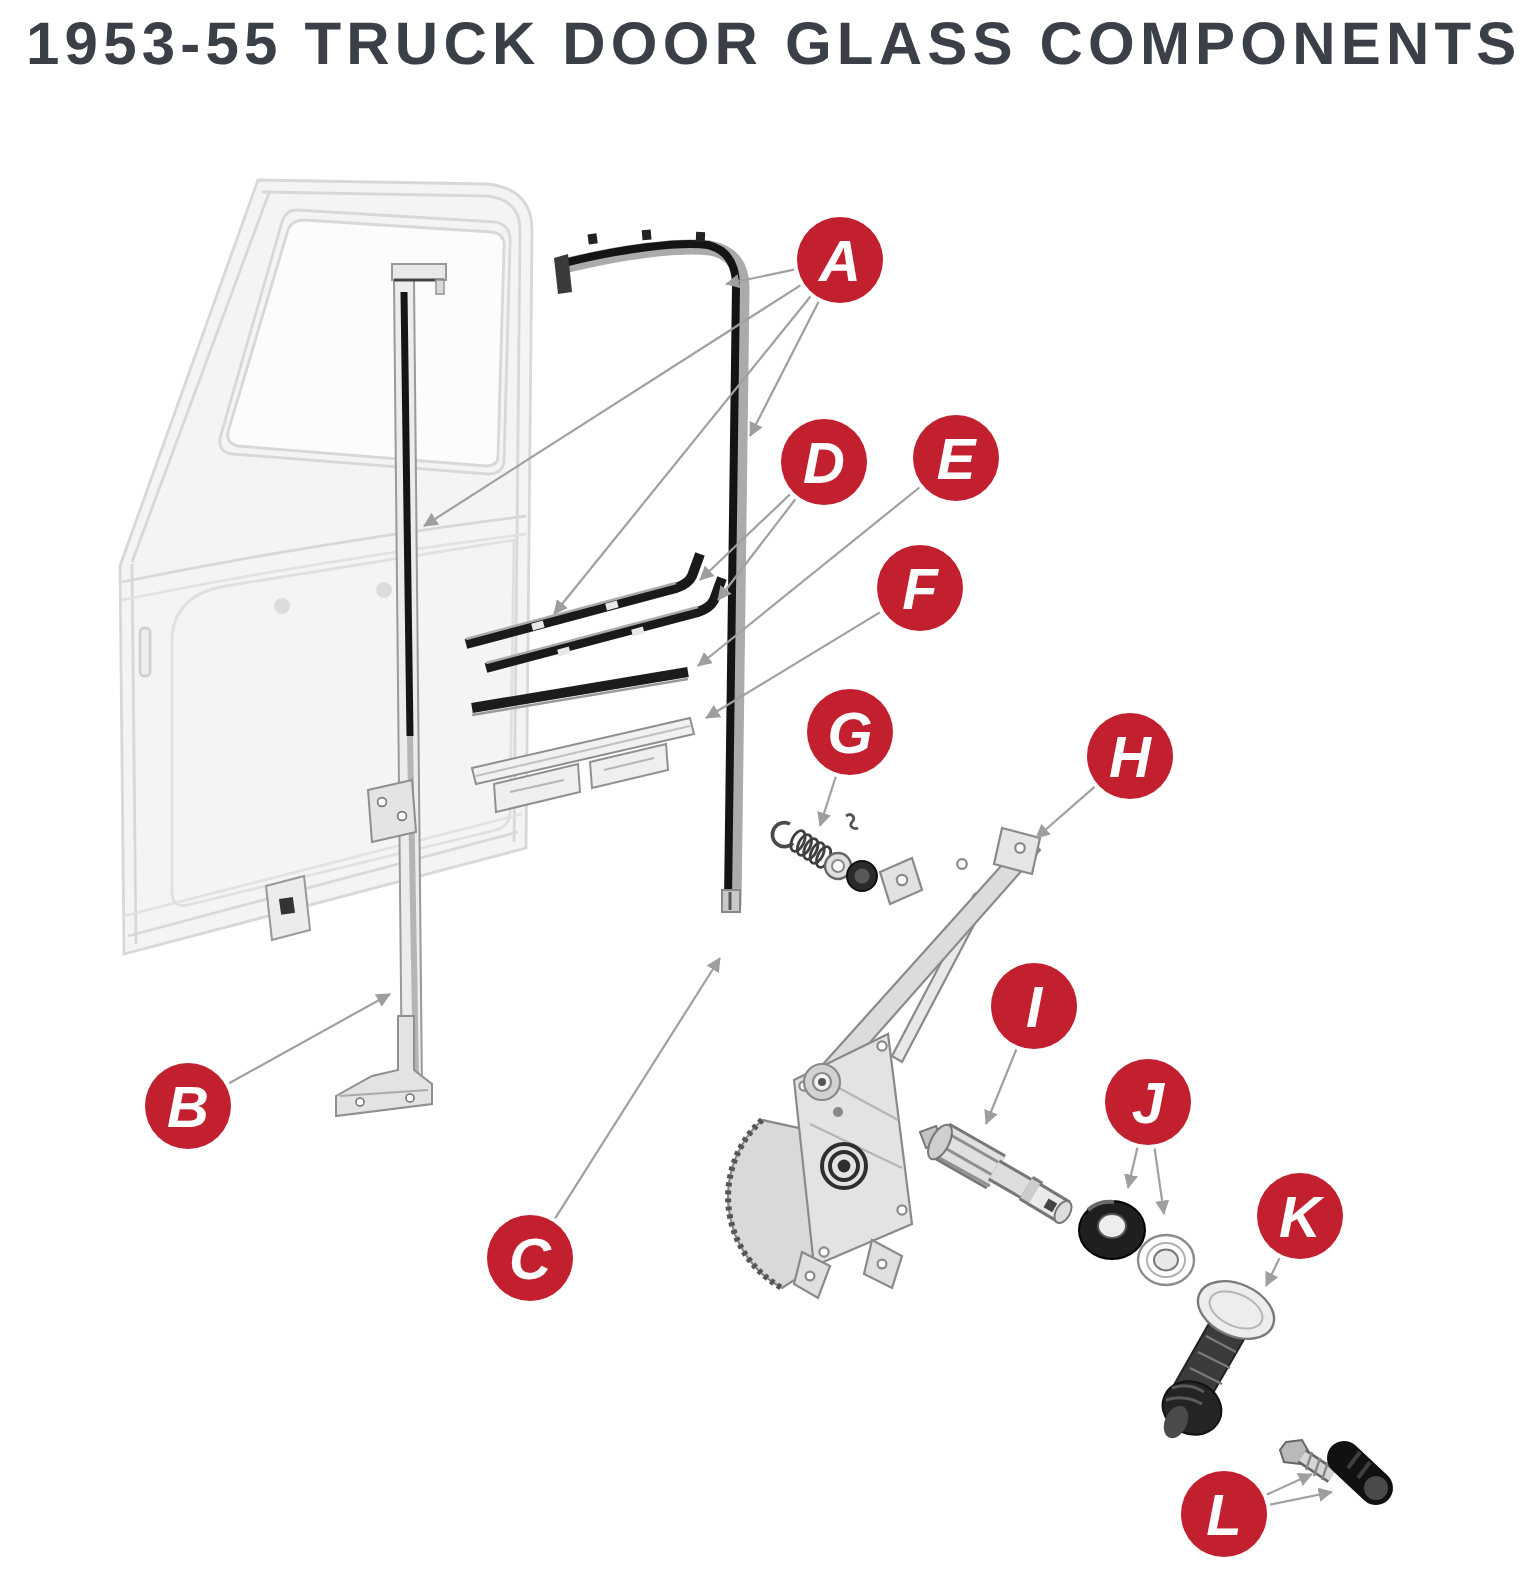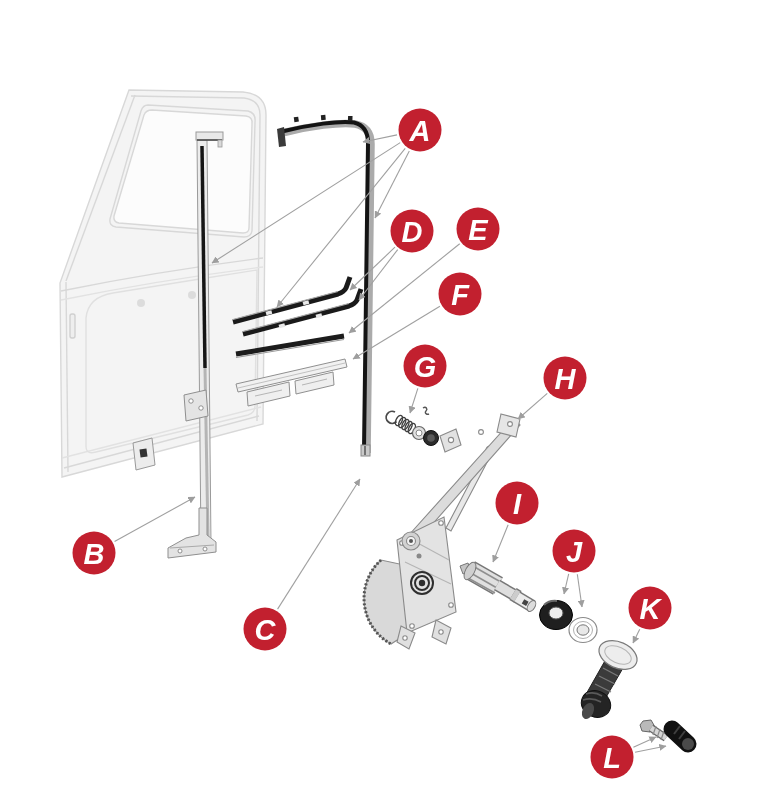--- a/index.html
+++ b/index.html
@@ -9,20 +9,21 @@
     font-weight:bold;font-size:30px;line-height:40px;letter-spacing:2.6px;
     color:#3B4048;white-space:nowrap;}
   svg{position:absolute;top:0;left:0;}
   .badge-letter{font-family:"Liberation Sans", sans-serif;font-weight:bold;font-style:italic;
     font-size:29px;}
 </style>
 </head>
 <body>
 
 <div id="stage">
+  <div class="page-title">1953-55 TRUCK DOOR GLASS COMPONENTS</div>
 
   <svg width="768" height="794" viewBox="0 0 768 794">
     <defs>
       <marker id="arrow" viewBox="0 0 8 8" refX="7.5" refY="4" markerWidth="6.5" markerHeight="6.5" orient="auto">
         <path d="M0,0 L8,4 L0,8 Z" fill="#9e9e9e"></path>
       </marker>
     </defs>
 
     <g stroke="#d8d8d8" stroke-width="1.4" fill="none">
       <path d="M129,90 L243,92 Q266,94 266,115 L263,424 L62,477 L60,283 Z" fill="#f4f4f4"></path>

